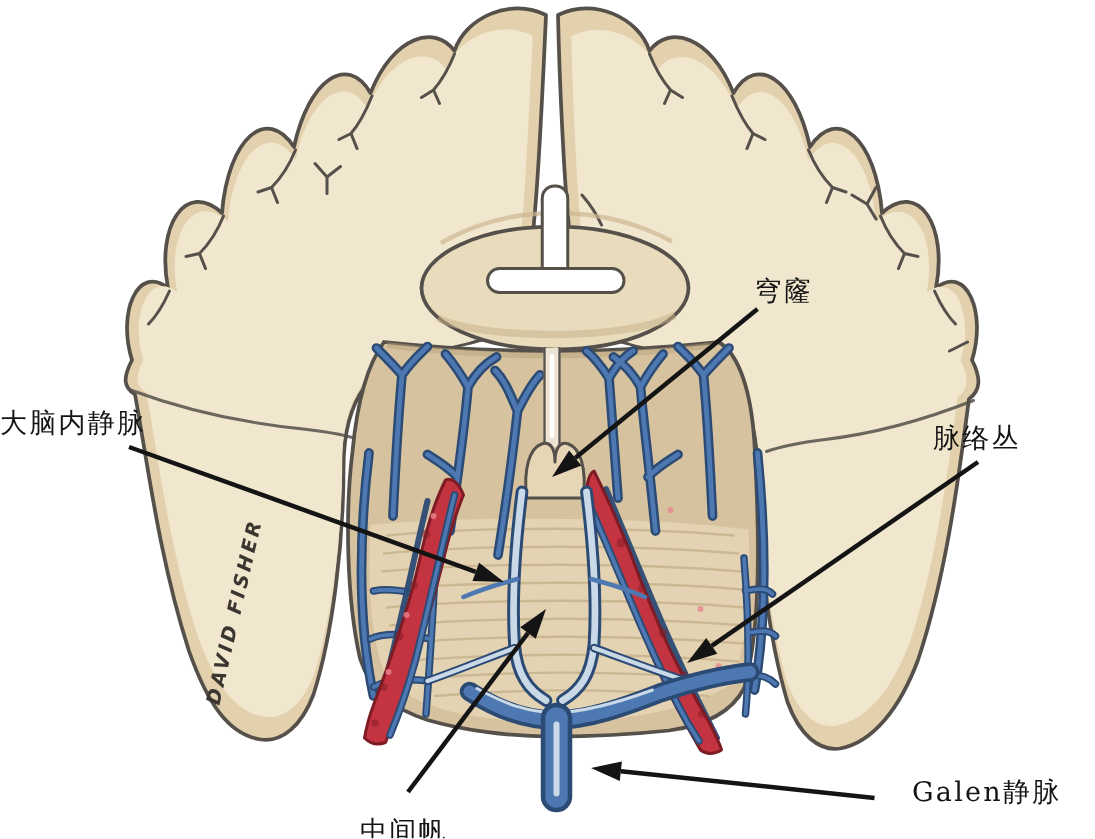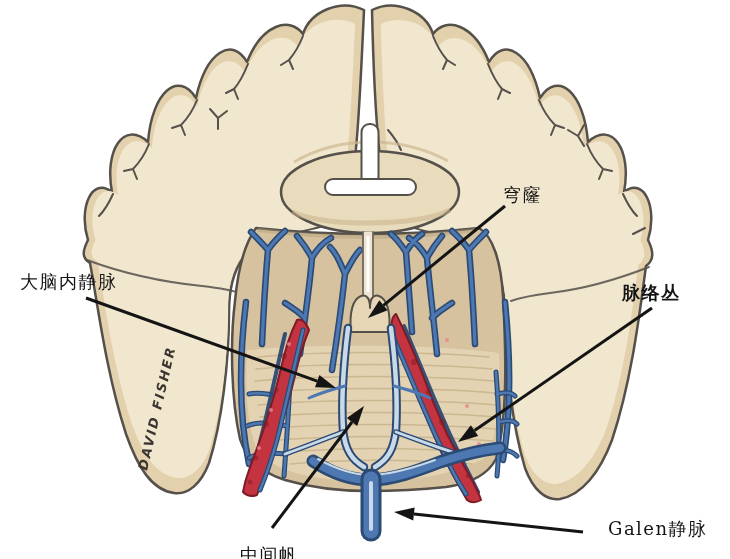--- a/index.html
+++ b/index.html
@@ -150,18 +150,18 @@
       <polygon class="ah" points="364,406 357.2,425.9 346.8,418.1"></polygon>
     </g>
     <g>
       <line class="arrow" x1="583" y1="532" x2="413.9" y2="514.1"></line>
       <polygon class="ah" points="394,512 414.6,507.6 413.2,520.6"></polygon>
     </g>
   </g>
 </svg>
 
   <div class="lbl" style="left:503px;top:184px;">穹窿</div>
-  <div class="lbl" style="left:20px;top:272px;font-family:Liberation Mono, monospace;">大脑内静脉</div>
-  <div class="lbl" style="left:622px;top:282px;font-weight:bold;">脉络丛</div>
+  <div class="lbl" style="left:0;top:272px;">大脑内静脉</div>
+  <div class="lbl" style="left:622px;top:282px;">脉络丛</div>
   <div class="lbl" style="left:240px;top:544px;">中间帆</div>
   <div class="lbl" style="left:608px;top:518px;">Galen静脉</div>
   <div class="sig">DAVID FISHER</div>
 </div>
 
 </body></html>

